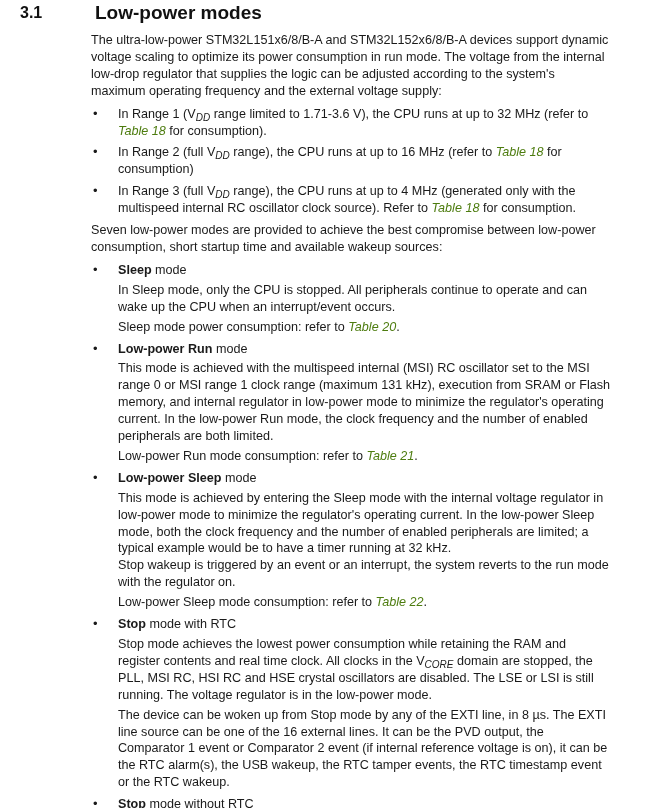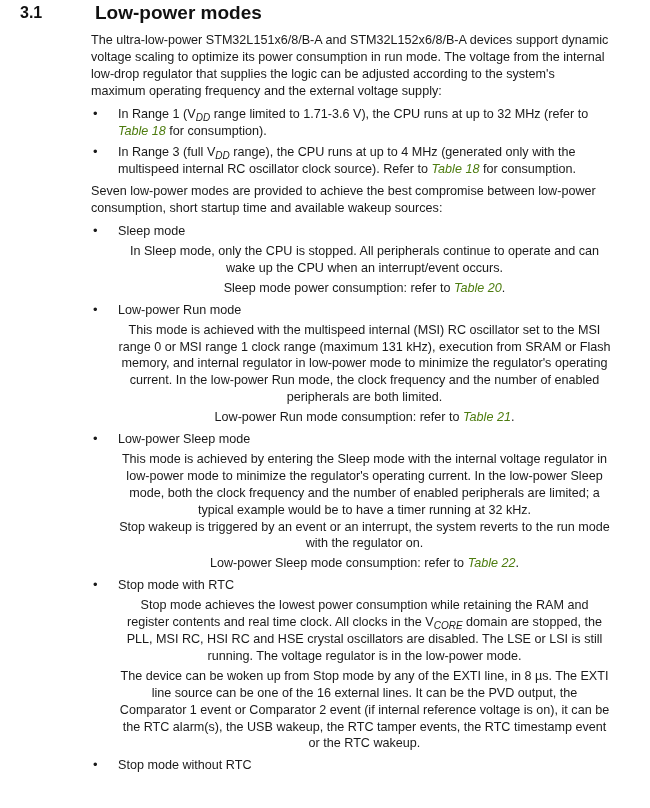--- a/index.html
+++ b/index.html
@@ -20,38 +20,42 @@
   p { margin: 0; }
   .para { margin-bottom: 6px; }
   ul { list-style: none; margin: 0; padding: 0; }
   li { position: relative; padding-left: 27px; margin-bottom: 5px; }
   .bullet {
     position: absolute; left: 2px; top: 0; font-size: 13px;
   }
   .bullet::before { content: "\2022"; }
   .link { color: #4d7c0f; font-style: italic; }
   sub { font-size: 10px; vertical-align: -3px; line-height: 0; font-style: italic; }
-  b { font-weight: normal; }
-  .mode-desc { margin-top: 3px; text-align: center; }
+  b { font-weight: bold; }
+  .mode-desc { margin-top: 3px; }
   .mode-desc p + p { margin-top: 3px; }
   .mode-desc p.nogap { margin-top: 0; }
 </style>
 </head>
 <body>
 
 <div class="section-num">3.1</div>
 <div class="section-title">Low-power modes</div>
 
 <div class="content">
   <p class="para">The ultra-low-power STM32L151x6/8/B-A and STM32L152x6/8/B-A devices support dynamic voltage scaling to optimize its power consumption in run mode. The voltage from the internal low-drop regulator that supplies the logic can be adjusted according to the system's maximum operating frequency and the external voltage supply:</p>
 
   <ul>
     <li>
       <span class="bullet"></span>
       <span>In Range 1 (V</span><sub>DD</sub><span> range limited to 1.71-3.6 V), the CPU runs at up to 32 MHz (refer to </span><span class="link">Table 18</span><span> for consumption).</span>
+    </li>
+    <li>
+      <span class="bullet"></span>
+      <span>In Range 2 (full V</span><sub>DD</sub><span> range), the CPU runs at up to 16 MHz (refer to </span><span class="link">Table 18</span><span> for consumption)</span>
     </li>
     <li>
       <span class="bullet"></span>
       <span>In Range 3 (full V</span><sub>DD</sub><span> range), the CPU runs at up to 4 MHz (generated only with the multispeed internal RC oscillator clock source). Refer to </span><span class="link">Table 18</span><span> for consumption.</span>
     </li>
   </ul>
 
   <p class="para">Seven low-power modes are provided to achieve the best compromise between low-power consumption, short startup time and available wakeup sources:</p>
 
   <ul>

